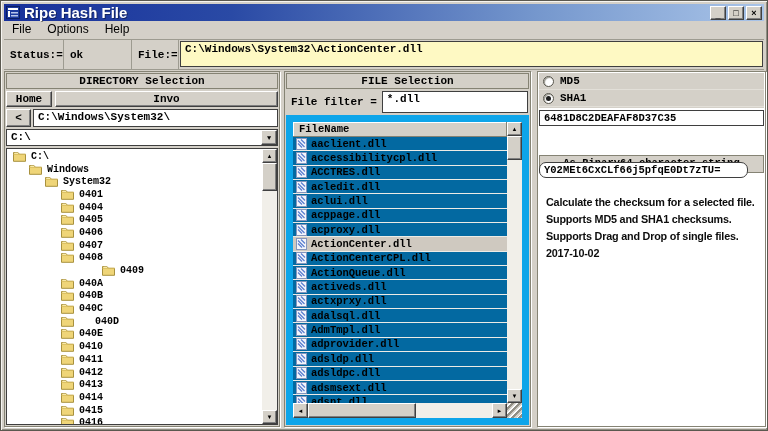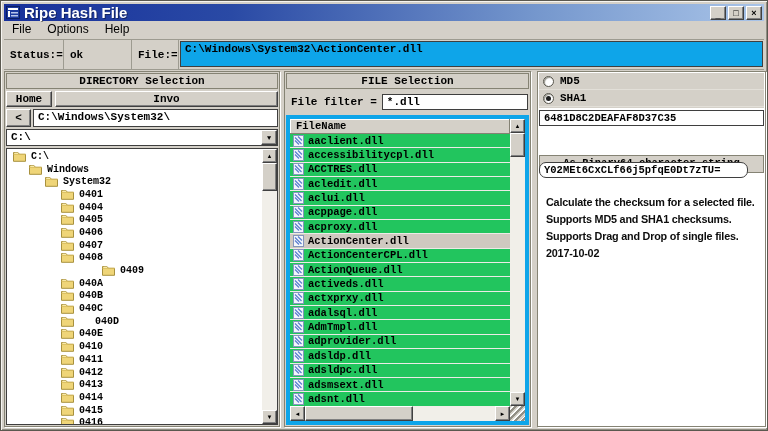--- a/index.html
+++ b/index.html
@@ -30,21 +30,21 @@
   
   .statusrow { position:absolute; left:3px; top:38px; right:3px; height:31px;
                border-top:1px solid #9d9b90; border-bottom:1px solid #9d9b90; }
   .scell { position:absolute; top:0; bottom:0; display:flex; align-items:center;
            padding-left:6px; border-right:1px solid #9d9b90;
            font:bold 11px "Liberation Mono",monospace; }
   .scell.c1 { left:0; width:60px; }
   .scell.c2 { left:60px; width:68px; }
   .scell.c3 { left:128px; width:47px; }
   .filepath { position:absolute; left:176px; top:1px; right:1px; bottom:2px;
-              background:#0ea5e9; border:1px solid #3f3f3f; padding:1px 4px;
+              background:#fef9c3; border:1px solid #3f3f3f; padding:1px 4px;
               font:bold 11px "Liberation Mono",monospace; white-space:nowrap; overflow:hidden; }
 
   
   .panel { position:absolute; top:70px; bottom:3px; background:#d4d0c8;
            border:1px solid #84ally;} 
   .panel { border:1px solid #858374; box-shadow:1px 1px 0 #fff; }
   .panel.left  { left:3px;  width:276px; }
   .panel.mid   { left:283px; width:247px; }
   .panel.right { left:536px; width:229px; background:#fff; }
 
@@ -82,24 +82,24 @@
             border-color:#fff #404040 #404040 #fff; box-shadow:inset -1px -1px 0 #808080;
             display:flex; align-items:center; justify-content:center; font-size:6px; color:#000; }
   .sb-thumb { width:15px; flex:none; background:#d4d0c8; border:1px solid;
               border-color:#fff #404040 #404040 #fff; box-shadow:inset -1px -1px 0 #808080; }
   .sb-space { flex:1; }
 
   
   .filterrow { position:absolute; left:1px; right:1px; top:19px; height:22px;
                display:flex; align-items:center; }
   .filter-label { font:bold 11px "Liberation Mono",monospace; padding-left:5px; white-space:pre; }
-  .filter-input { flex:1; margin-left:5px; margin-right:1px; height:16px;
+  .filter-input { flex:1; margin-left:5px; margin-right:1px; height:22px;
                   font:bold 11px "Liberation Mono",monospace; padding:1px 4px; }
   .gridwrap { position:absolute; left:1px; right:1px; top:43px; bottom:1px;
-              background:#22c55e; border:4px solid #0ea5e9; overflow:hidden; }
+              background:#0369a1; border:7px solid #0ea5e9; overflow:hidden; }
   .grid-header { position:absolute; left:0; top:0; right:15px; height:15px;
                  background:#d4d0c8; border-bottom:1px solid #848274; border-right:1px solid #848274;
                  box-shadow:inset 1px 1px 0 #fff;
                  font:bold 10.5px "Liberation Mono",monospace; padding:1px 0 0 6px; }
   .file-list { position:absolute; left:0; top:15px; right:15px; bottom:15px; overflow:hidden; }
   .file-row { height:14.35px; display:flex; align-items:center; padding-left:2px;
               border-bottom:1px solid #ecebe6; font:bold 10.5px "Liberation Mono",monospace;
               white-space:pre; }
   .file-row.selected { background:#cfc9c0; }
   .file-row svg { margin:0 4px 0 1px; flex:none; }

